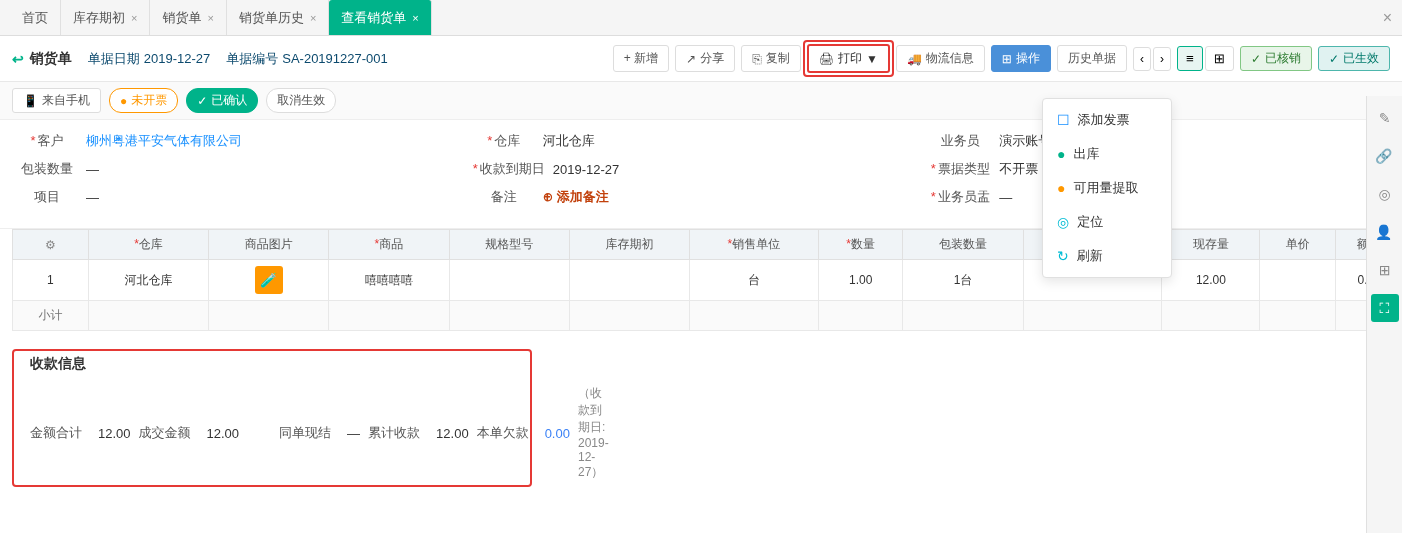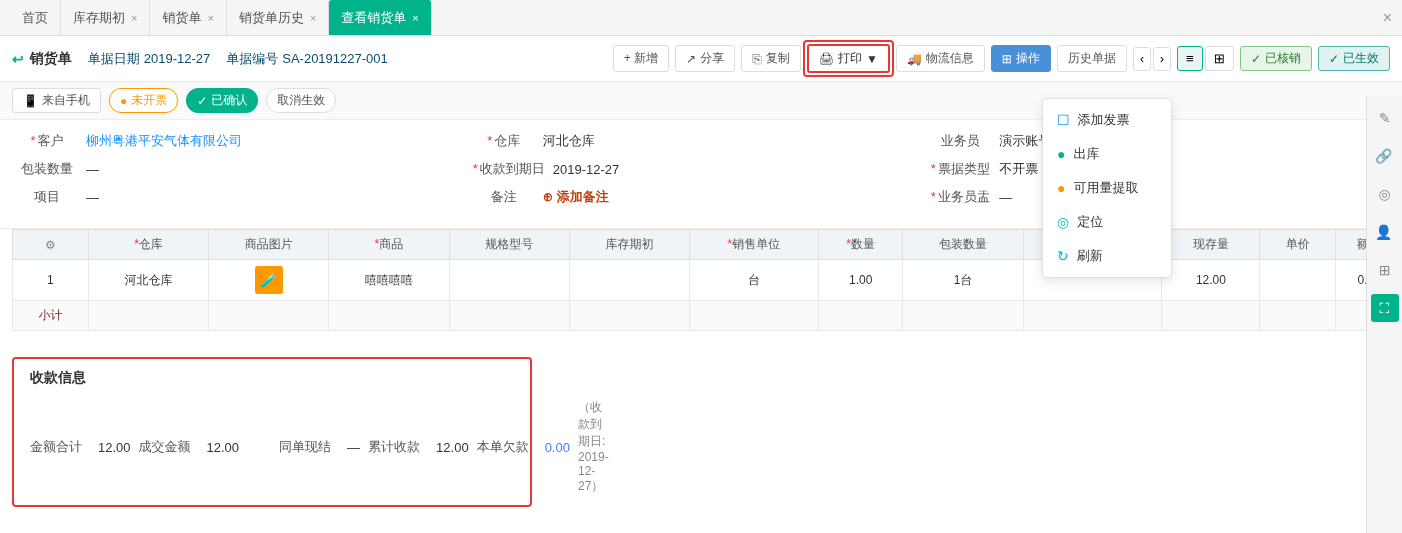--- a/index.html
+++ b/index.html
@@ -85,33 +85,33 @@
     .field-value.link { color: #1890ff; cursor: pointer; }
 
     
     .table-section { padding: 0 12px; }
     .data-table { width: 100%; border-collapse: collapse; font-size: 12px; }
     .data-table th {
       background: #f0f4f7; border: 1px solid #e0e0e0; padding: 6px 8px;
       text-align: center; font-weight: normal; color: #555; white-space: nowrap;
     }
     .data-table td { border: 1px solid #e8e8e8; padding: 6px 8px; text-align: center; }
-    .data-table tr.subtotal td { background: #fafafa; color: #7f1d1d; }
+    .data-table tr.subtotal td { background: #fafafa; color: #737373; }
     .settings-icon { cursor: pointer; color: #888; }
 
     
     .product-img {
       width: 28px; height: 28px; background: #ff9800; border-radius: 3px;
       display: inline-flex; align-items: center; justify-content: center;
       color: #fff; font-size: 14px;
     }
 
     
     .summary-section {
-      margin: 26px 12px; padding: 10px 16px; border: 2px solid #e53935;
+      margin: 18px 12px; padding: 4px 16px; border: 2px solid #e53935;
       border-radius: 4px; background: #fff; max-width: 520px;
     }
     .summary-title { font-size: 14px; font-weight: bold; margin-bottom: 12px; }
     .summary-rows { display: flex; gap: 40px; }
     .summary-col { display: flex; flex-direction: row; gap: 8px; }
     .summary-row { display: flex; align-items: center; gap: 8px; }
     .summary-label { color: #555; min-width: 60px; }
     .summary-value { color: #333; }
     .summary-value.red { color: #3b82f6; }
     .summary-note { color: #888; font-size: 12px; }

